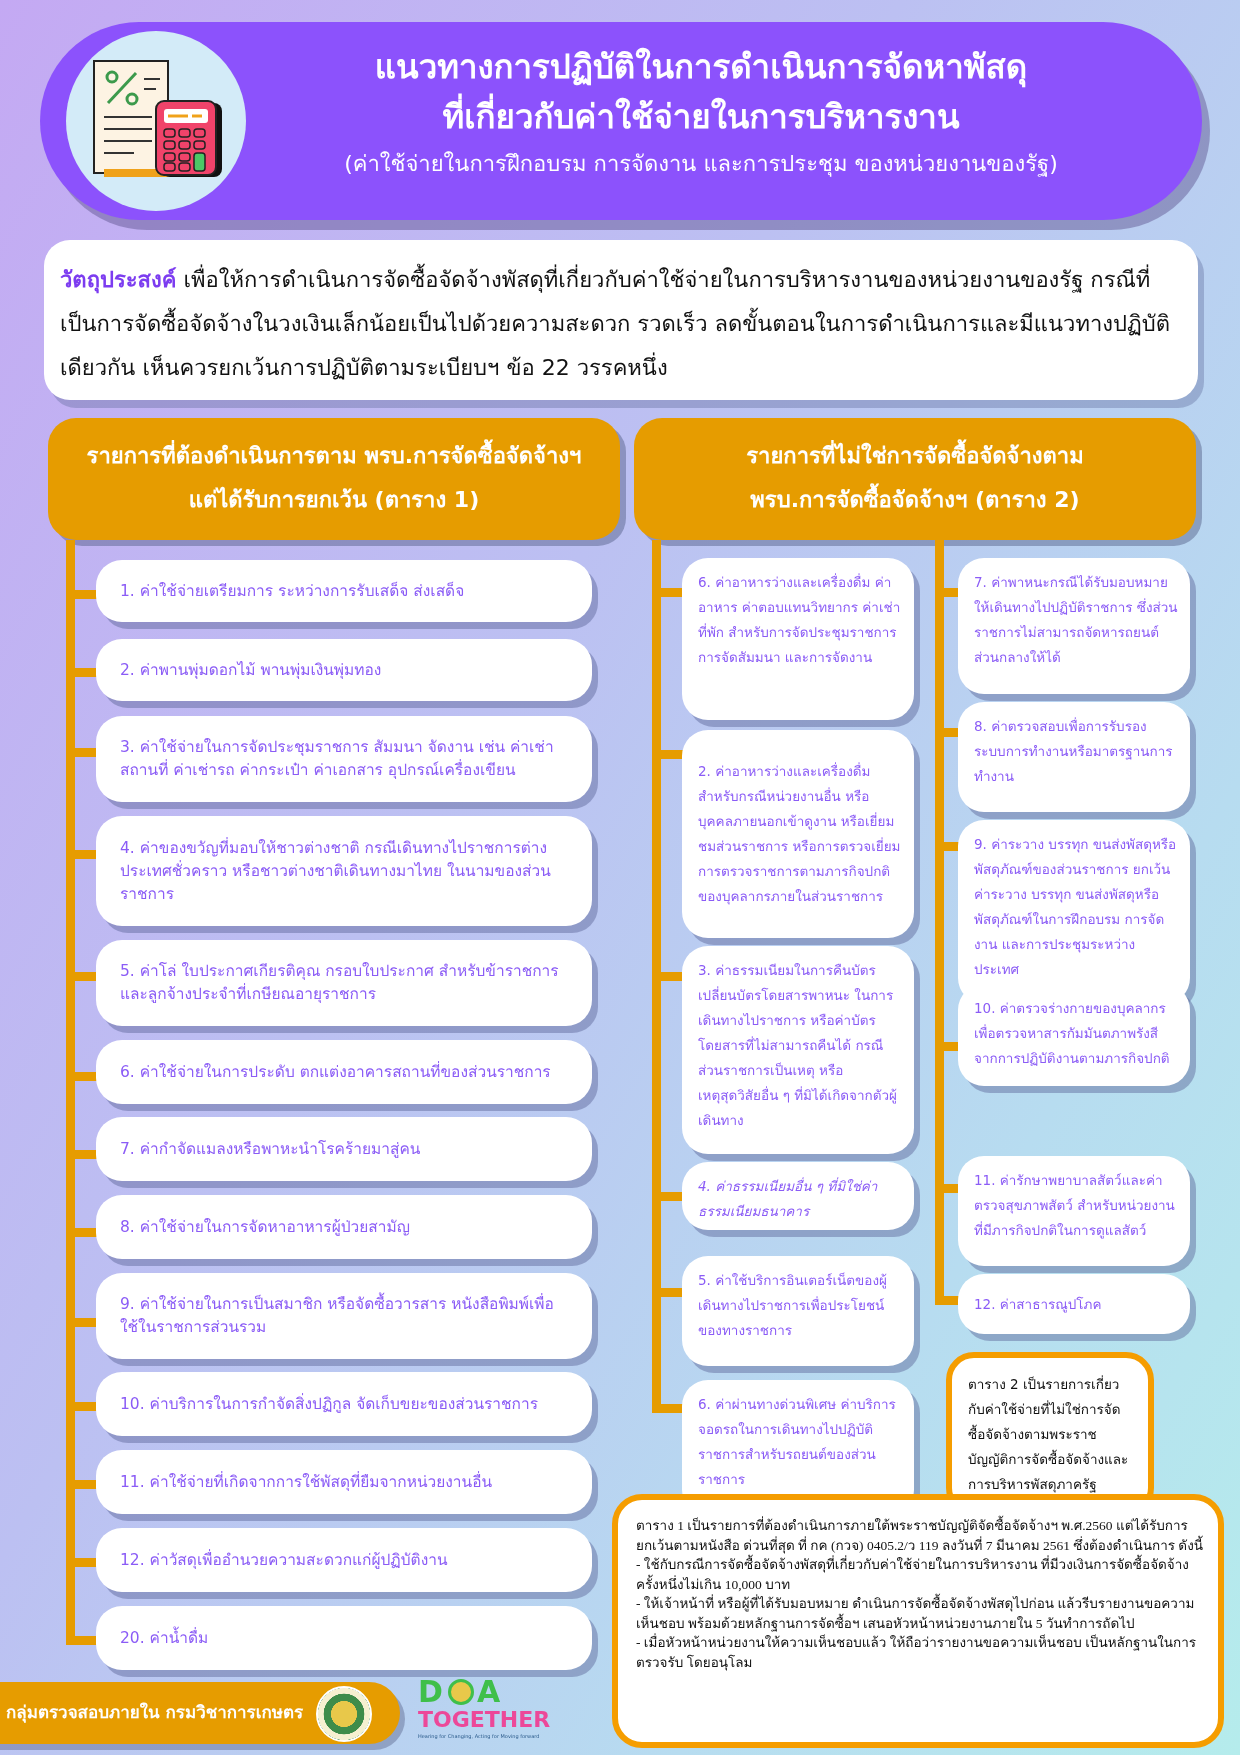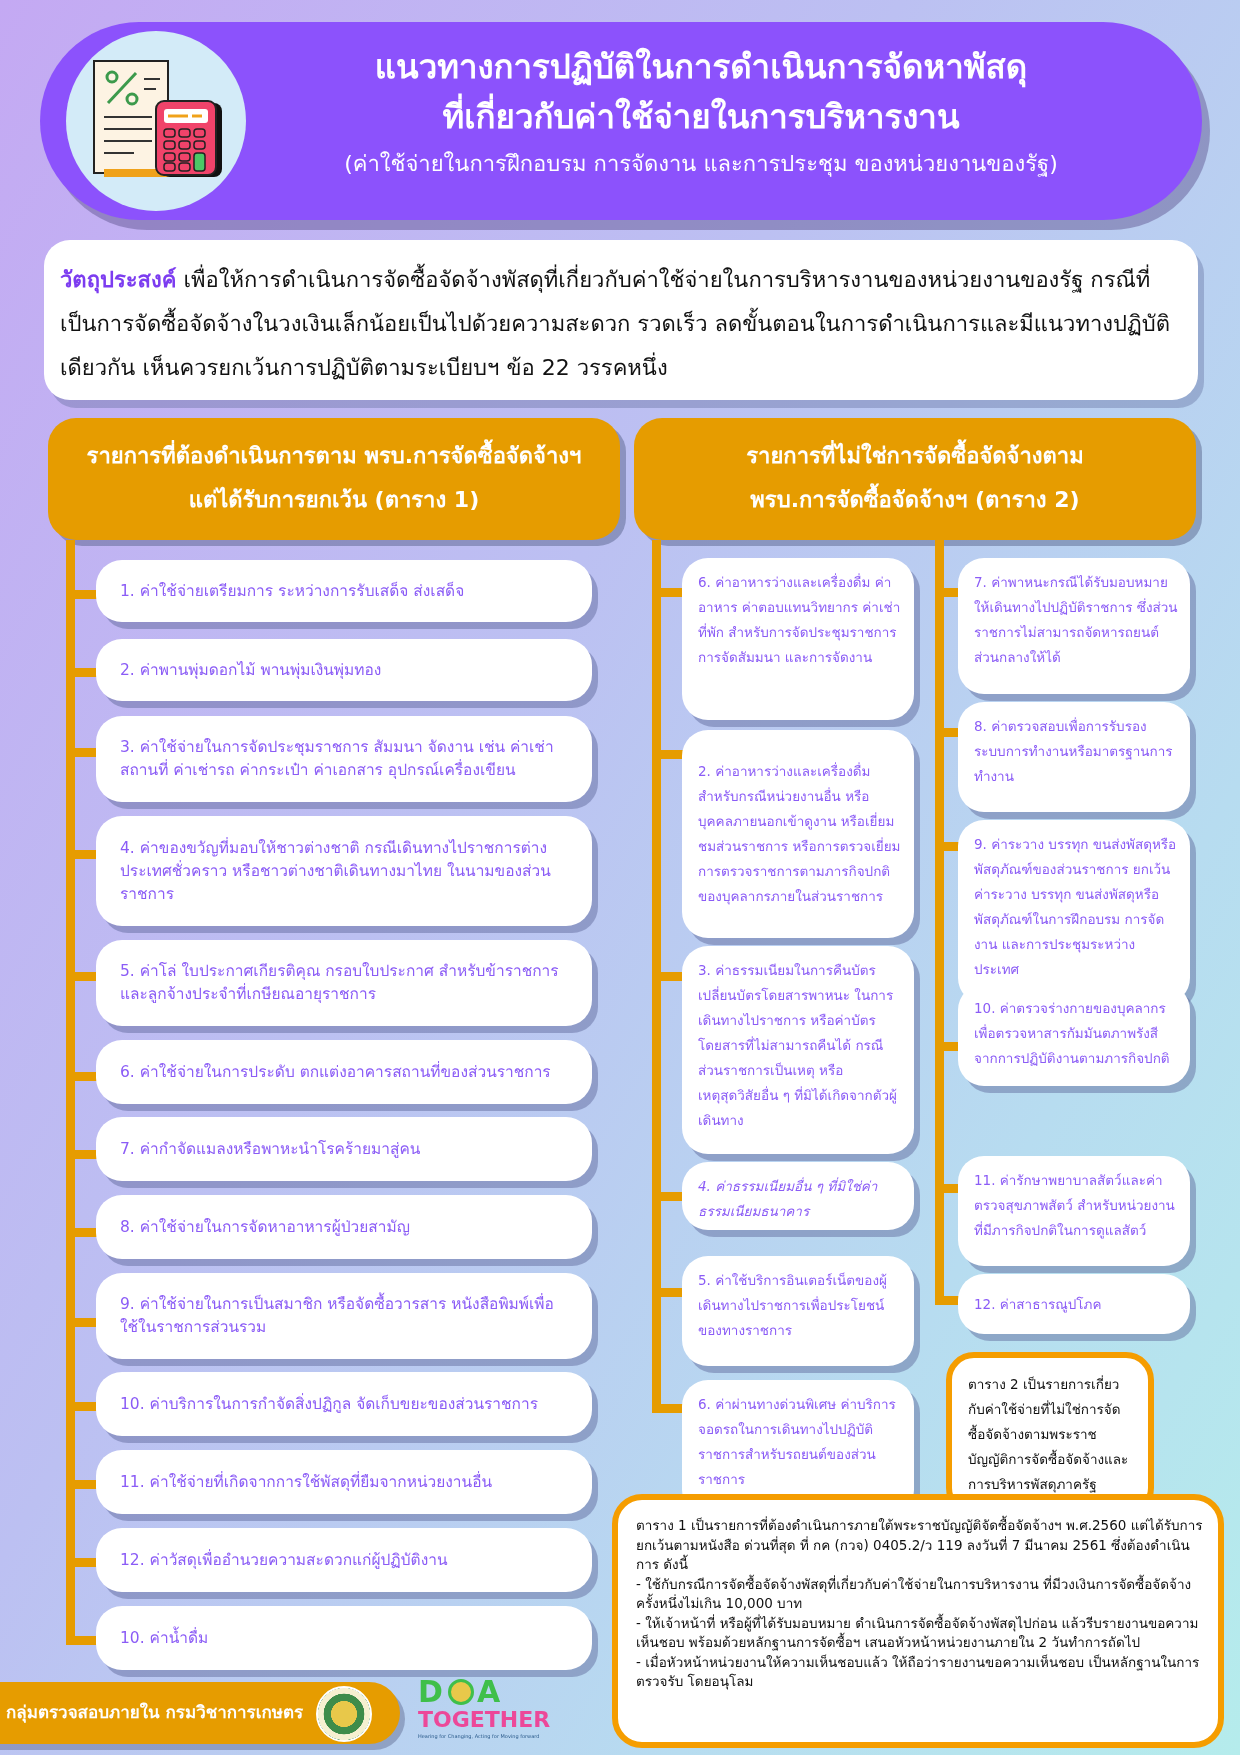--- a/index.html
+++ b/index.html
@@ -58,21 +58,21 @@
   .note2 {
     position: absolute; left: 946px; top: 1352px; width: 208px; height: 164px;
     background: #fff; border: 6px solid #f59d00; border-radius: 28px;
     padding: 14px 12px 10px 16px; font-size: 13.5px; line-height: 25px;
   }
   .note1 {
     position: absolute; left: 612px; top: 1494px; width: 612px; height: 254px;
     background: #fff; border: 6px solid #f59d00; border-radius: 30px;
     padding: 16px 14px 10px 18px; font-size: 13.5px; line-height: 19.5px;
   }
-  .note1 p { margin: 0; }
+  .note1 p { margin: 0; font-family: Liberation Serif, serif; }
 
   .footer {
     position: absolute; left: -20px; top: 1682px; width: 420px; height: 62px;
     background: #e69c00; border-radius: 0 34px 34px 0;
     box-shadow: 5px 6px 0 rgba(80,90,130,0.4);
   }
   .footer-text { position: absolute; left: 26px; top: 16px; color: #fff; font-size: 17px; font-weight: bold; }
   .seal { position: absolute; left: 336px; top: 4px; width: 56px; height: 56px; border-radius: 50%;
     background: radial-gradient(circle, #e8c84a 0 35%, #3e8c4a 36% 55%, #f6f0d0 56% 70%, #3c8a52 71% 100%);
     border: 2px solid #fff; }
@@ -201,21 +201,21 @@
 <div class="card left" style="top:1372px; height:64px;">
     <span>10. ค่าบริการในการกำจัดสิ่งปฏิกูล จัดเก็บขยะของส่วนราชการ</span>
   </div>
 <div class="card left" style="top:1450px; height:64px;">
     <span>11. ค่าใช้จ่ายที่เกิดจากการใช้พัสดุที่ยืมจากหน่วยงานอื่น</span>
   </div>
 <div class="card left" style="top:1528px; height:64px;">
     <span>12. ค่าวัสดุเพื่ออำนวยความสะดวกแก่ผู้ปฏิบัติงาน</span>
   </div>
 <div class="card left" style="top:1606px; height:64px;">
-    <span>10. ค่าน้ำดื่ม</span>
+    <span>20. ค่าน้ำดื่ม</span>
   </div>
 
 <div class="card mid" style="top:558px; height:162px;">
     <span>6. ค่าอาหารว่างและเครื่องดื่ม ค่าอาหาร ค่าตอบแทนวิทยากร ค่าเช่าที่พัก สำหรับการจัดประชุมราชการ การจัดสัมมนา และการจัดงาน</span>
   </div>
 <div class="card mid" style="top:730px; height:208px;align-items:center;">
     <span>2. ค่าอาหารว่างและเครื่องดื่ม สำหรับกรณีหน่วยงานอื่น หรือบุคคลภายนอกเข้าดูงาน หรือเยี่ยมชมส่วนราชการ หรือการตรวจเยี่ยมการตรวจราชการตามภารกิจปกติของบุคลากรภายในส่วนราชการ</span>
   </div>
 <div class="card mid" style="top:946px; height:208px;">
     <span>3. ค่าธรรมเนียมในการคืนบัตร เปลี่ยนบัตรโดยสารพาหนะ ในการเดินทางไปราชการ หรือค่าบัตรโดยสารที่ไม่สามารถคืนได้ กรณีส่วนราชการเป็นเหตุ หรือเหตุสุดวิสัยอื่น ๆ ที่มิได้เกิดจากตัวผู้เดินทาง</span>
@@ -249,21 +249,21 @@
     <span>12. ค่าสาธารณูปโภค</span>
   </div>
 
 <div class="note2">
   <span>ตาราง 2 เป็นรายการเกี่ยวกับค่าใช้จ่ายที่ไม่ใช่การจัดซื้อจัดจ้างตามพระราชบัญญัติการจัดซื้อจัดจ้างและการบริหารพัสดุภาครัฐ พ.ศ.2560</span>
 </div>
 
 <div class="note1">
   <p>ตาราง 1 เป็นรายการที่ต้องดำเนินการภายใต้พระราชบัญญัติจัดซื้อจัดจ้างฯ พ.ศ.2560 แต่ได้รับการยกเว้นตามหนังสือ ด่วนที่สุด ที่ กค (กวจ) 0405.2/ว 119 ลงวันที่ 7 มีนาคม 2561 ซึ่งต้องดำเนินการ ดังนี้</p>
   <p>- ใช้กับกรณีการจัดซื้อจัดจ้างพัสดุที่เกี่ยวกับค่าใช้จ่ายในการบริหารงาน ที่มีวงเงินการจัดซื้อจัดจ้างครั้งหนึ่งไม่เกิน 10,000 บาท</p>
-  <p>- ให้เจ้าหน้าที่ หรือผู้ที่ได้รับมอบหมาย ดำเนินการจัดซื้อจัดจ้างพัสดุไปก่อน แล้วรีบรายงานขอความเห็นชอบ พร้อมด้วยหลักฐานการจัดซื้อฯ เสนอหัวหน้าหน่วยงานภายใน 2 วันทำการถัดไป</p>
+  <p>- ให้เจ้าหน้าที่ หรือผู้ที่ได้รับมอบหมาย ดำเนินการจัดซื้อจัดจ้างพัสดุไปก่อน แล้วรีบรายงานขอความเห็นชอบ พร้อมด้วยหลักฐานการจัดซื้อฯ เสนอหัวหน้าหน่วยงานภายใน 5 วันทำการถัดไป</p>
   <p>- เมื่อหัวหน้าหน่วยงานให้ความเห็นชอบแล้ว ให้ถือว่ารายงานขอความเห็นชอบ เป็นหลักฐานในการตรวจรับ  โดยอนุโลม</p>
 </div>
 
 <div class="footer">
   <div class="footer-text">กลุ่มตรวจสอบภายใน กรมวิชาการเกษตร</div>
   <div class="seal"></div>
 </div>
 <div class="doa">
   <div class="doa-top"><span>D</span><span class="o"></span><span>A</span></div>
   <div class="doa-bottom">TOGETHER</div>

